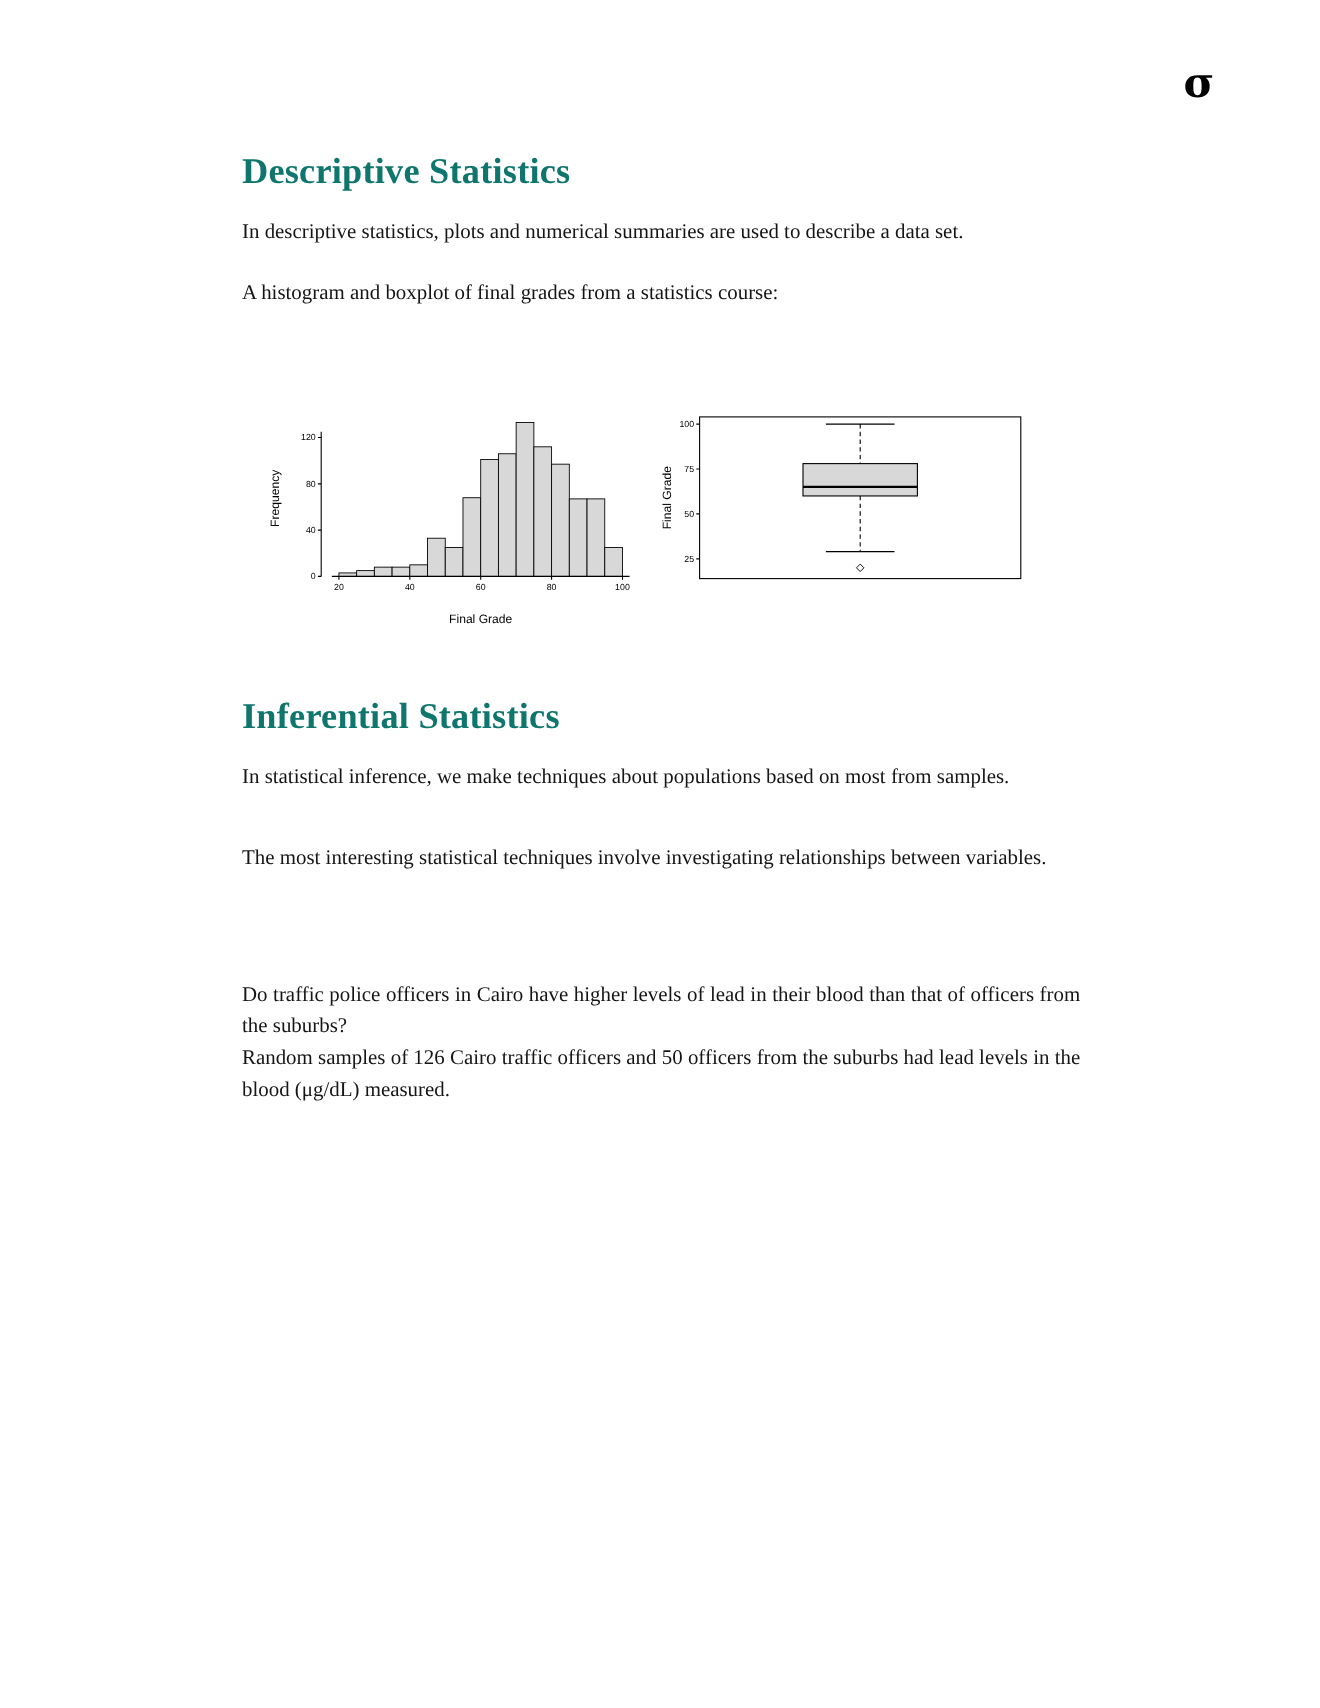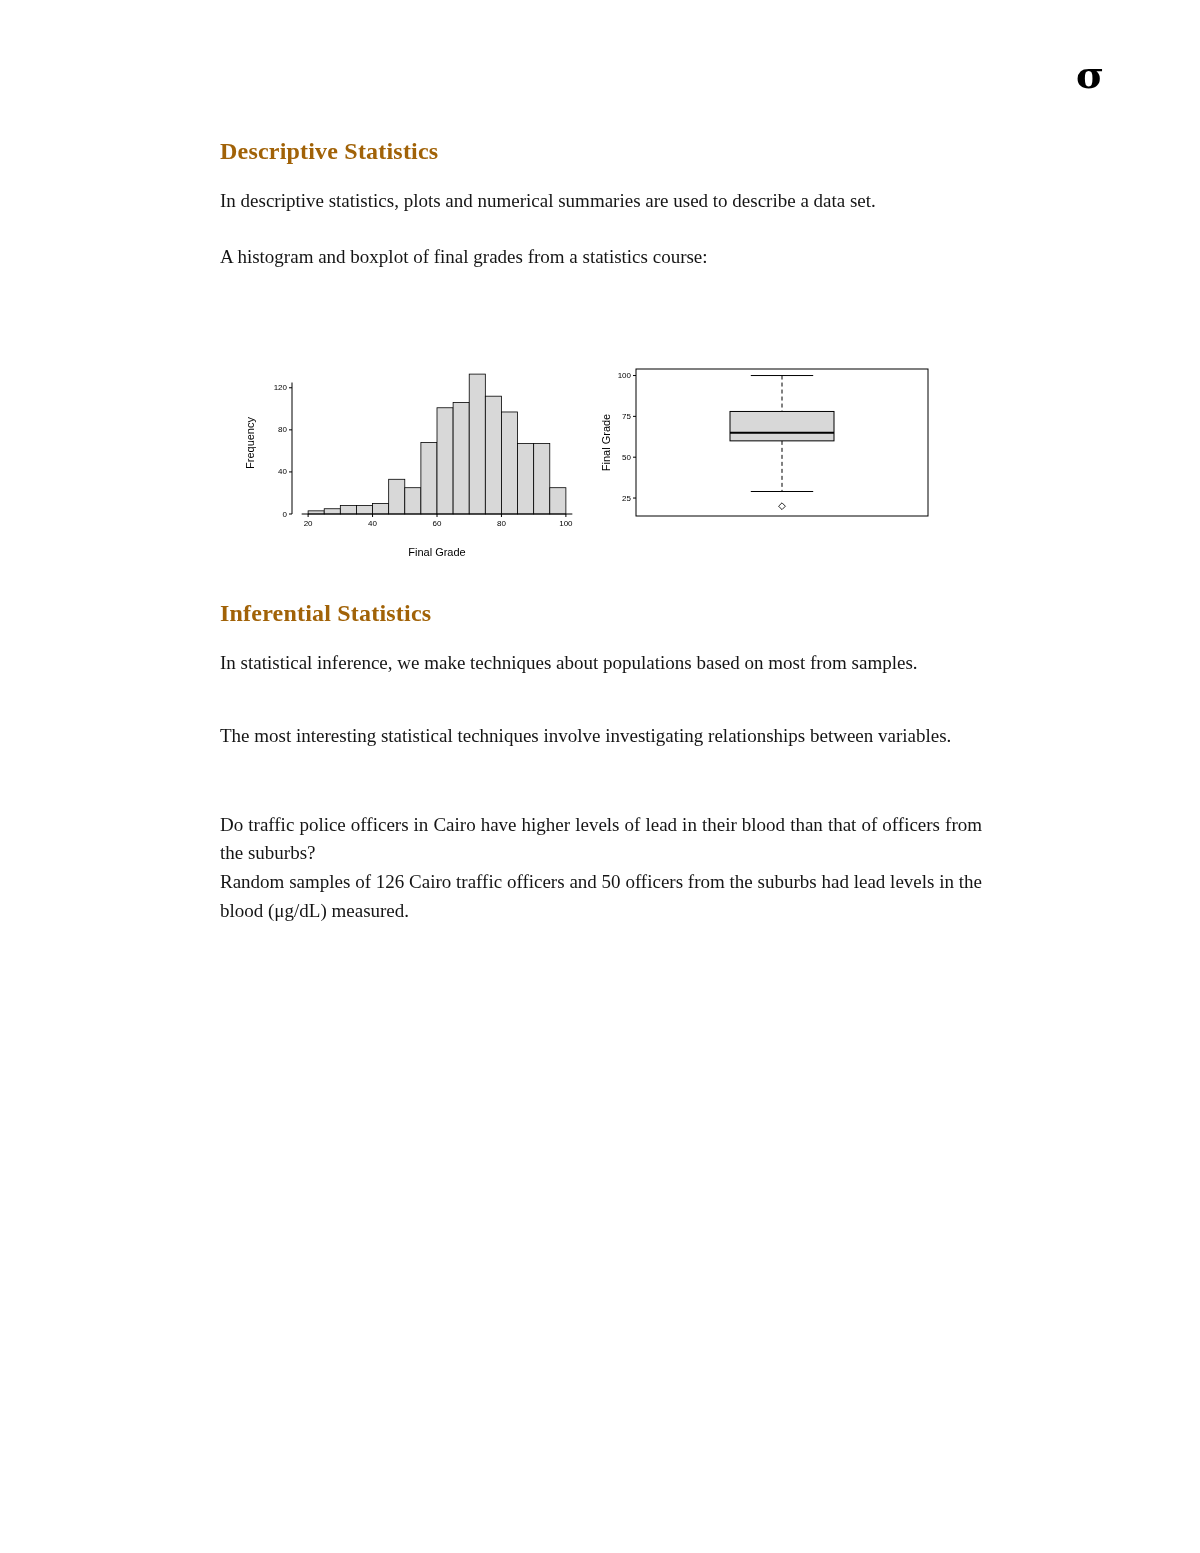--- a/index.html
+++ b/index.html
@@ -13,32 +13,32 @@
     overflow:hidden;
   }
   .logo {
     position:absolute; top:56px; right:96px;
     font-family:"DejaVu Serif", serif;
     font-size:38px; font-weight:bold; line-height:1;
     color:#000;
   }
   .content { padding:138px 0 0 220px; width:982px; }
   .section-heading {
-    font-size:24px; font-weight:bold;
+    font-size:33px; font-weight:bold;
     margin:0 0 22px 0; letter-spacing:0.2px;
-    color:#a16207;
+    color:#0f766e;
   }
-  .heading-2 { margin-top:32px; }
+  .heading-2 { margin-top:56px; }
   p.para {
     font-size:19px; line-height:1.52;
     text-align:justify; margin:0; color:#151515;
   }
   #p-desc-1 { margin-bottom:27px; }
   #p-inf-2 { margin-top:44px; }
-  #p-inf-3 { margin-top:60px; }
+  #p-inf-3 { margin-top:96px; }
   #p-inf-4 { }
   .bold-run { font-weight:normal; }
   .italic-run { }
   .figures {
     display:flex; gap:8px;
     margin:84px 0 0 22px;
     height:212px;
   }
   .fig { position:relative; }
   svg text.tick {

